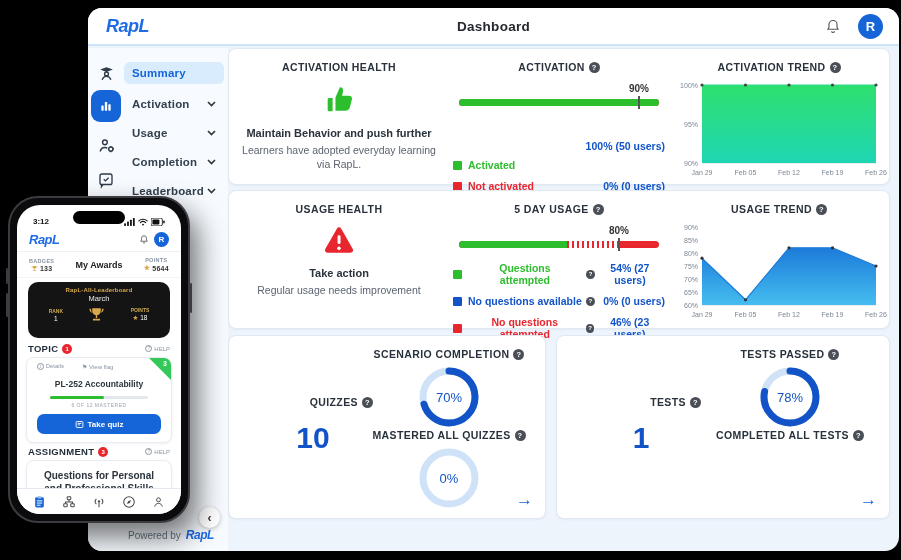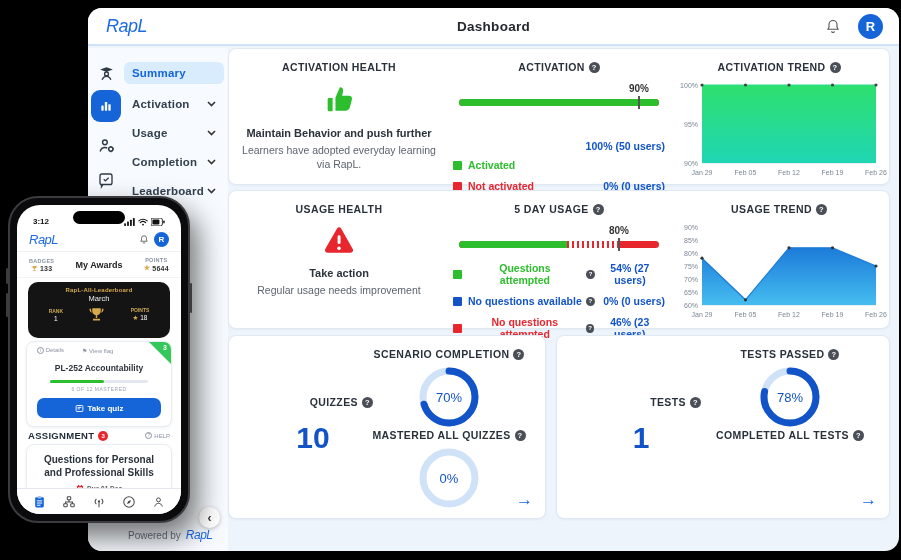--- a/index.html
+++ b/index.html
@@ -6,21 +6,21 @@
   html,body { width:901px; height:560px; background:#000; overflow:hidden;
     font-family:"Liberation Sans", sans-serif; }
 
   
   #window { position:absolute; left:88px; top:8px; width:811px; height:543px;
     background:#edf4fc; border-radius:14px; overflow:hidden; }
 
   
   #hdr { position:absolute; left:0; top:0; right:0; height:38px; background:#fff;
     border-bottom:2px solid #cfe3f8; }
-  .logo { font-style:italic; font-weight:normal; color:#1e6be6; font-size:18px; letter-spacing:-0.5px; }
+  .logo { font-style:italic; font-weight:bold; color:#1e6be6; font-size:18px; letter-spacing:-0.5px; }
   #hdr .logo { position:absolute; left:18px; top:8px; }
   #hdr-title { position:absolute; left:0; right:0; top:11px; text-align:center;
     font-weight:bold; font-size:13.5px; color:#24292f; letter-spacing:.3px; }
   #bell { position:absolute; right:58px; top:10px; cursor:pointer; }
   #avatar { position:absolute; right:16px; top:6px; width:25px; height:25px; border-radius:50%;
     background:#1565d8; color:#fff; font-weight:bold; font-size:13px;
     display:flex; align-items:center; justify-content:center; cursor:pointer; }
 
   
   #sidebar { position:absolute; left:0; top:40px; bottom:0; width:140px; background:#f7fbff; }
@@ -501,20 +501,30 @@
           </span>
         <svg width="17" height="17" viewBox="0 0 24 24" fill="#d7a94c">
             <path d="M6 3h12v4a6 6 0 0 1-12 0zM4 4H2c0 3.4 1.7 5.2 3.4 5.6M20 4h2c0 3.4-1.7 5.2-3.4 5.6M11 13h2v4h-2zM7 18h10v2.5H7z"></path>
           </svg>
         <span>
             <div class="p-award-stat">POINTS</div>
             <div class="p-award-statval"><span class="gold">★</span> <span>18</span></div>
           </span>
       </div>
     </div>
+    <div class="p-sec">
+      <span class="p-sec-left">
+          <span>TOPIC</span>
+          <span class="p-badge">1</span>
+        </span>
+      <span class="p-help">
+          <span class="p-help-dot">?</span>
+          <span>HELP</span>
+        </span>
+    </div>
     <div class="p-card" id="topic-card">
       <span class="corner"></span>
       <span class="corner-num">3</span>
       <div class="p-card-meta">
         <span><span class="p-help-dot" style="display:inline-flex;">i</span> <span>Details</span></span>
         <span>⚑ <span>View flag</span></span>
       </div>
       <div class="p-topic-title">PL-252 Accountability</div>
       <div class="p-progress">
         <div class="p-progress-fill" style="width: 55%;"></div>

